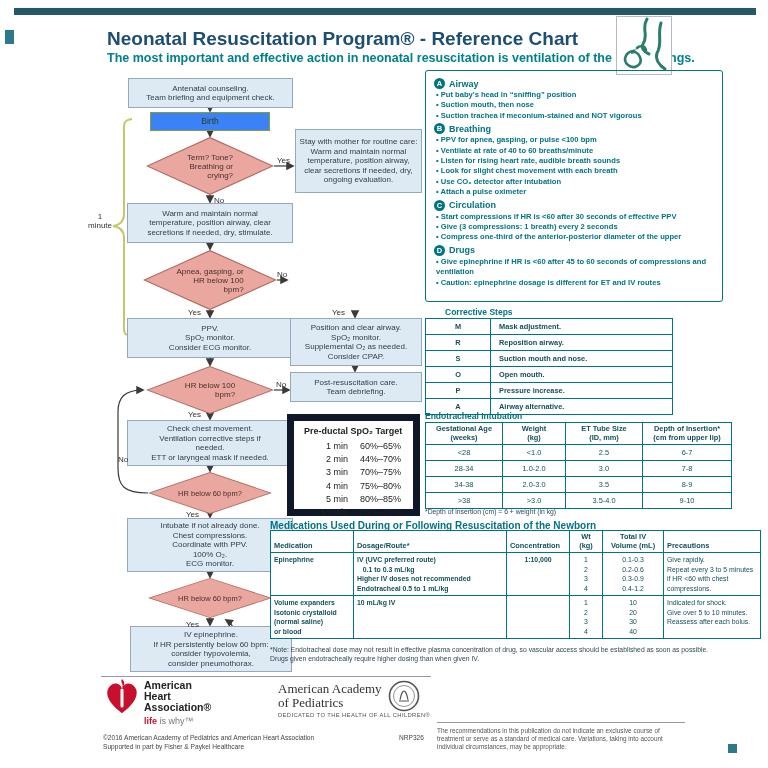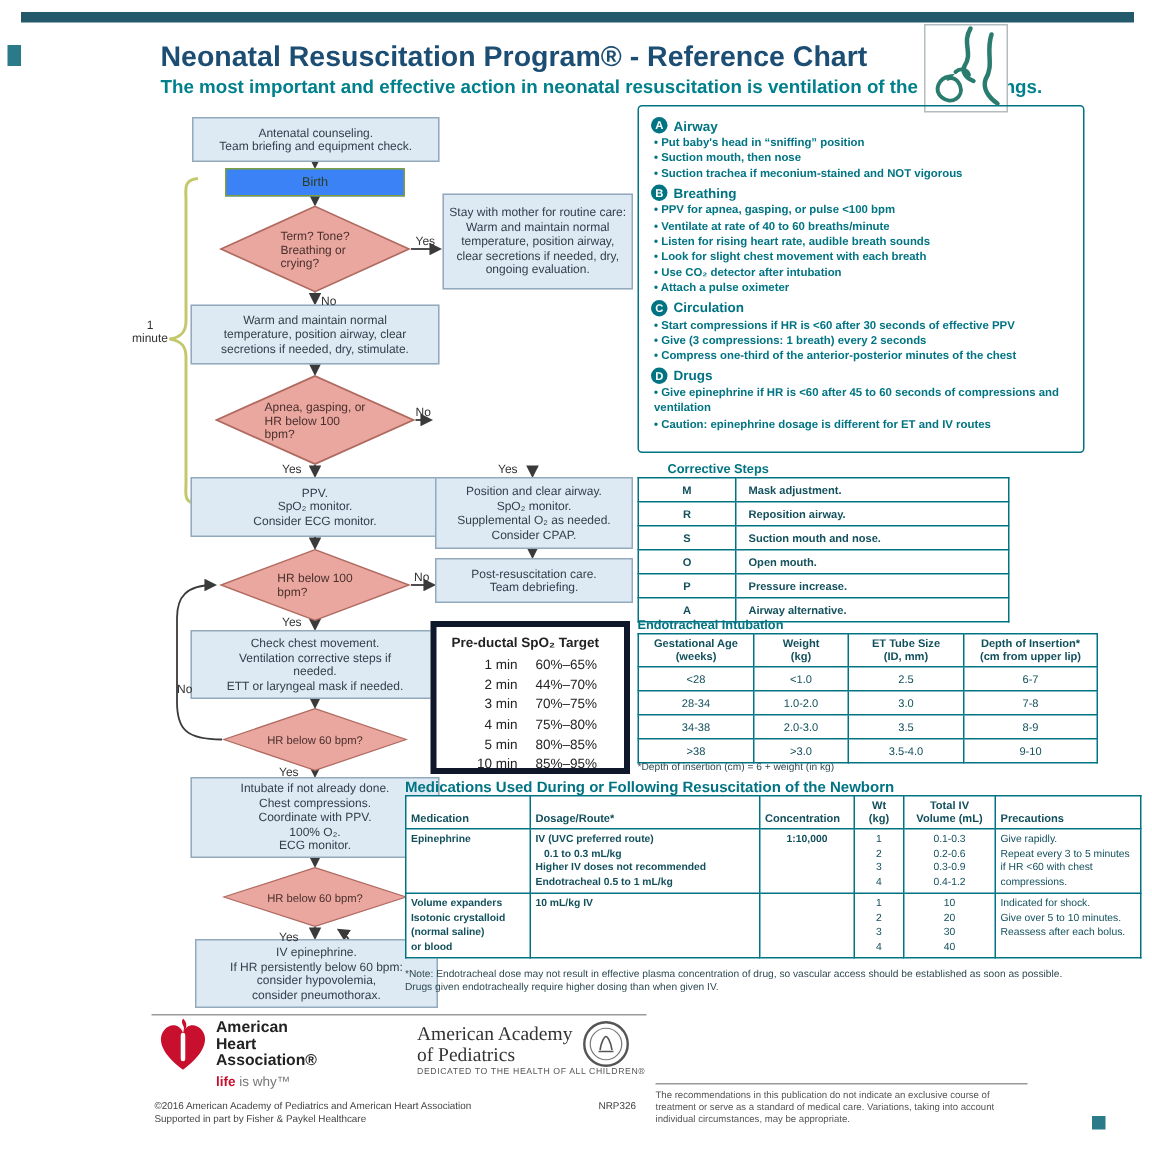--- a/index.html
+++ b/index.html
@@ -14,21 +14,21 @@
   .babybox{position:absolute;left:616px;top:16px;width:54px;height:57px;background:#fff;border:1px solid #b5bcc0;}
   
   .fbox{position:absolute;display:flex;align-items:center;justify-content:center;text-align:center;
         background:#dde9f3;border:1px solid #93a9bd;font-size:8px;line-height:9.5px;color:#33404d;
         white-space:pre-line;padding:1px 3px;box-sizing:border-box;z-index:2;}
   .birth{background:#3b82f6;border:1px solid #7f9f3e;color:#2e3b1f;font-size:8.5px;}
   .dia{position:absolute;z-index:2;}
   .dia svg{position:absolute;left:0;top:0;width:100%;height:100%;}
   .dia polygon{fill:#e9a79f;stroke:#b06a60;stroke-width:1.5;}
   .dtext{position:absolute;left:12%;top:0;width:76%;height:100%;display:flex;align-items:center;justify-content:center;
-         text-align:left;font-size:8px;line-height:9px;color:#4a2f2c;white-space:pre-line;}
+         text-align:right;font-size:8px;line-height:9px;color:#4a2f2c;white-space:pre-line;}
   .albl{position:absolute;font-size:8px;color:#333;z-index:3;white-space:pre-line;text-align:center;}
   
   .abcd{position:absolute;left:425px;top:70px;width:298px;height:232px;border:1.5px solid #007483;
         border-radius:3px;box-sizing:border-box;padding:5px 8px 0 8px;color:#007483;}
   .sect{display:flex;align-items:center;gap:4px;margin:2px 0 1px 0;}
   .sletter{display:inline-block;width:11px;height:11px;border-radius:50%;background:#007483;color:#fff;
            font-size:7.5px;font-weight:bold;text-align:center;line-height:11px;}
   .stitle{font-size:9px;font-weight:bold;}
   .abcd ul{margin:0 0 2px 2px;padding:0;list-style:none;}
   .abcd li{font-size:7.6px;font-weight:bold;line-height:10.4px;color:#007483;}
@@ -37,21 +37,21 @@
   .ttl{position:absolute;font-size:8.5px;font-weight:bold;color:#007483;z-index:2;}
   table{border-collapse:collapse;position:absolute;z-index:2;background:#fff;}
   .tealtbl td,.tealtbl th{border:1px solid #007483;font-size:7.4px;color:#12505c;padding:1px 3px;}
   .cor td{height:13px;}
   .cor .ltr{width:58px;text-align:center;font-weight:bold;}
   .cor .dsc{width:170px;font-weight:bold;padding-left:8px;}
   .ett th{font-weight:bold;text-align:center;white-space:pre-line;line-height:8.5px;padding:2px 2px;}
   .ett td{text-align:center;height:13px;}
   .fnote{position:absolute;font-size:6.8px;color:#2e4a52;z-index:2;}
   
-  .spo2{position:absolute;left:287px;top:414px;width:133px;height:102px;background:#fff;border:4px solid #0f172a;
+  .spo2{position:absolute;left:287px;top:414px;width:133px;height:102px;background:#fff;border:7px solid #0f172a;
         box-sizing:border-box;padding:5px 0 0 10px;z-index:2;}
   .spo2 .t{font-size:9px;font-weight:bold;color:#222;margin-bottom:4px;}
   .spo2 .row{display:flex;font-size:9px;color:#222;line-height:13.2px;}
   .spo2 .tm{width:44px;text-align:right;}
   .spo2 .rg{margin-left:12px;}
   
   .med th{font-weight:bold;text-align:left;white-space:pre-line;line-height:8.5px;vertical-align:bottom;padding:2px 3px;}
   .med td{vertical-align:top;white-space:pre-line;line-height:9.5px;font-size:6.9px;padding:2px 3px;}
   .med .c{text-align:center;}
   .med .bold{font-weight:bold;}
@@ -228,21 +228,21 @@
       <li>Use CO₂ detector after intubation</li>
       <li>Attach a pulse oximeter</li>
     </ul>
     <div class="sect">
       <span class="sletter">C</span>
       <span class="stitle">Circulation</span>
     </div>
     <ul>
       <li>Start compressions if HR is &lt;60 after 30 seconds of effective PPV</li>
       <li>Give (3 compressions: 1 breath) every 2 seconds</li>
-      <li>Compress one-third of the anterior-posterior minutes of the chest</li>
+      <li>Compress one-third of the anterior-posterior diameter of the upper</li>
     </ul>
     <div class="sect">
       <span class="sletter">D</span>
       <span class="stitle">Drugs</span>
     </div>
     <ul>
       <li>Give epinephrine if HR is &lt;60 after 45 to 60 seconds of compressions and ventilation</li>
       <li>Caution: epinephrine dosage is different for ET and IV routes</li>
     </ul>
   </div>

